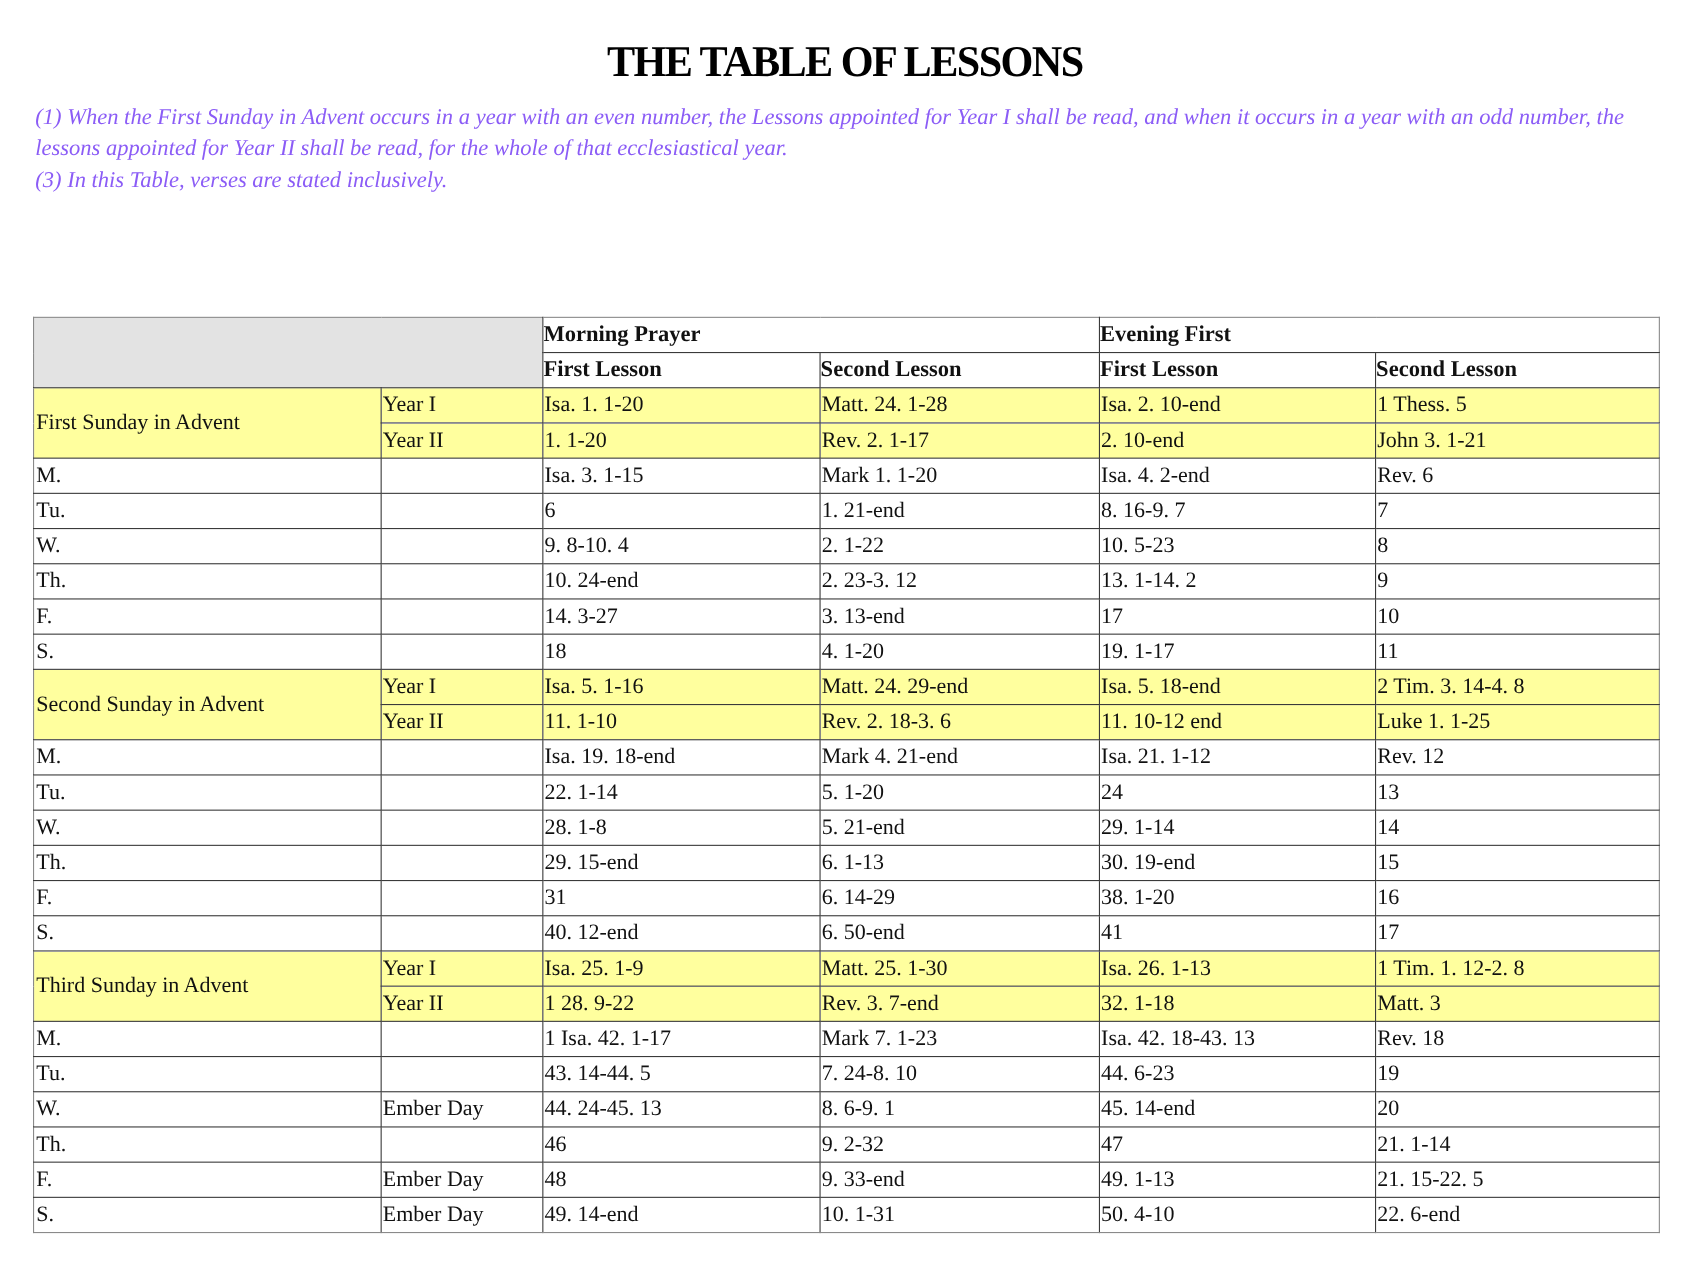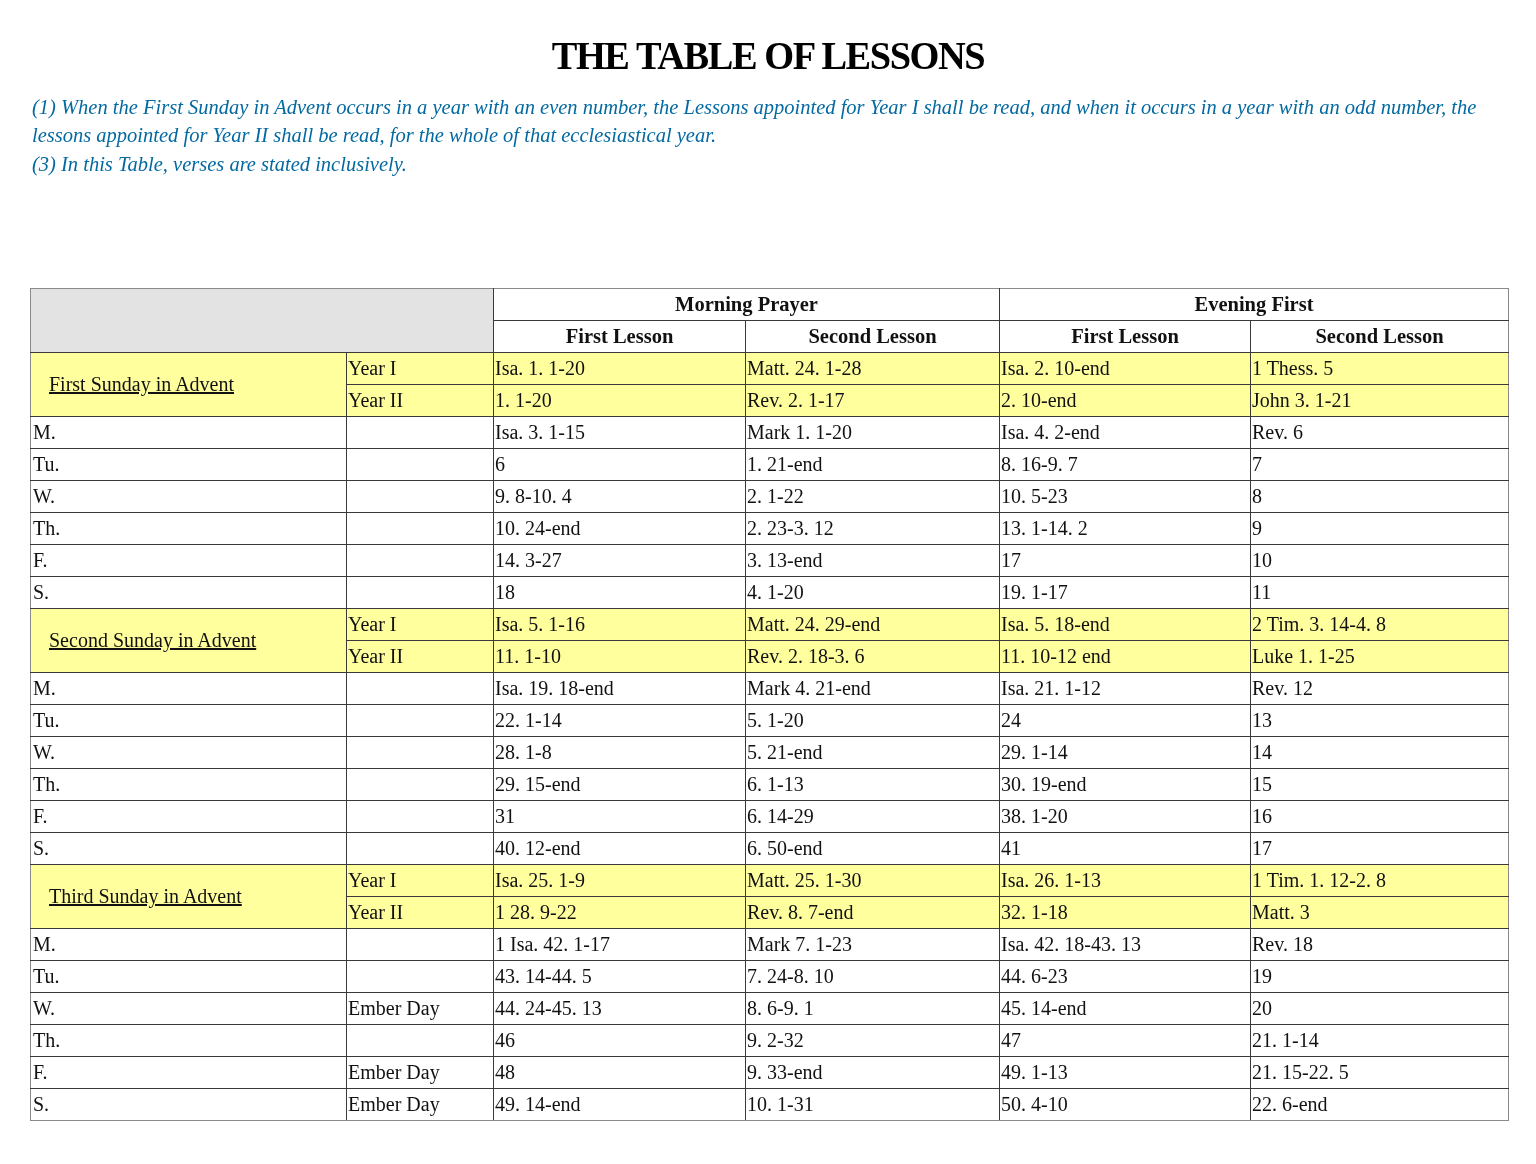--- a/index.html
+++ b/index.html
@@ -31,21 +31,21 @@
     }
     .notes {
       position: absolute;
       top: 93px;
       left: 32px;
       width: 1480px;
       font-family: "Liberation Serif", "DejaVu Serif", serif;
       font-style: italic;
       font-size: 20.5px;
       line-height: 28.3px;
-      color: #0369a1;
+      color: #8b5cf6;
     }
     .notes p {
       margin: 0;
     }
     .notes .roman {
       font-style: normal;
     }
     table.lessons {
       position: absolute;
       top: 288px;
@@ -62,40 +62,38 @@
       padding: 0 0 0 1px;
       height: 31px;
       line-height: 31px;
       white-space: nowrap;
       overflow: hidden;
       text-align: left;
       vertical-align: middle;
     }
     table.lessons thead th {
       font-weight: bold;
-      text-align: center;
       font-size: 20.5px;
       padding: 0;
     }
     table.lessons thead th.corner {
       background: #e3e3e3;
       border-color: #8a8a8a #3a3a3a #3a3a3a #8a8a8a;
     }
     table.lessons thead tr:first-child th {
       border-top-color: #8a8a8a;
     }
     table.lessons tr.sunday td {
       background: #ffff9e;
     }
     table.lessons td.day {
       padding-left: 2px;
     }
     table.lessons tr.sunday td.sunday-name {
-      padding-left: 18px;
-      text-decoration: underline;
+      padding-left: 2px;
     }
     table.lessons tbody tr:last-child td {
       border-bottom-color: #8a8a8a;
     }
     table.lessons td:last-child, table.lessons th:last-child {
       border-right-color: #8a8a8a;
     }
     table.lessons td:first-child {
       border-left-color: #8a8a8a;
     }
@@ -266,21 +264,21 @@
       <td class="sunday-name" rowspan="2">Third Sunday in Advent</td>
       <td>Year I</td>
       <td>Isa. 25. 1-9</td>
       <td>Matt. 25. 1-30</td>
       <td>Isa. 26. 1-13</td>
       <td>1 Tim. 1. 12-2. 8</td>
     </tr>
     <tr class="sunday">
       <td>Year II</td>
       <td>1 28. 9-22</td>
-      <td>Rev. 8. 7-end</td>
+      <td>Rev. 3. 7-end</td>
       <td>32. 1-18</td>
       <td>Matt. 3</td>
     </tr>
     <tr>
       <td class="day">M.</td>
       <td></td>
       <td>1 Isa. 42. 1-17</td>
       <td>Mark 7. 1-23</td>
       <td>Isa. 42. 18-43. 13</td>
       <td>Rev. 18</td>

